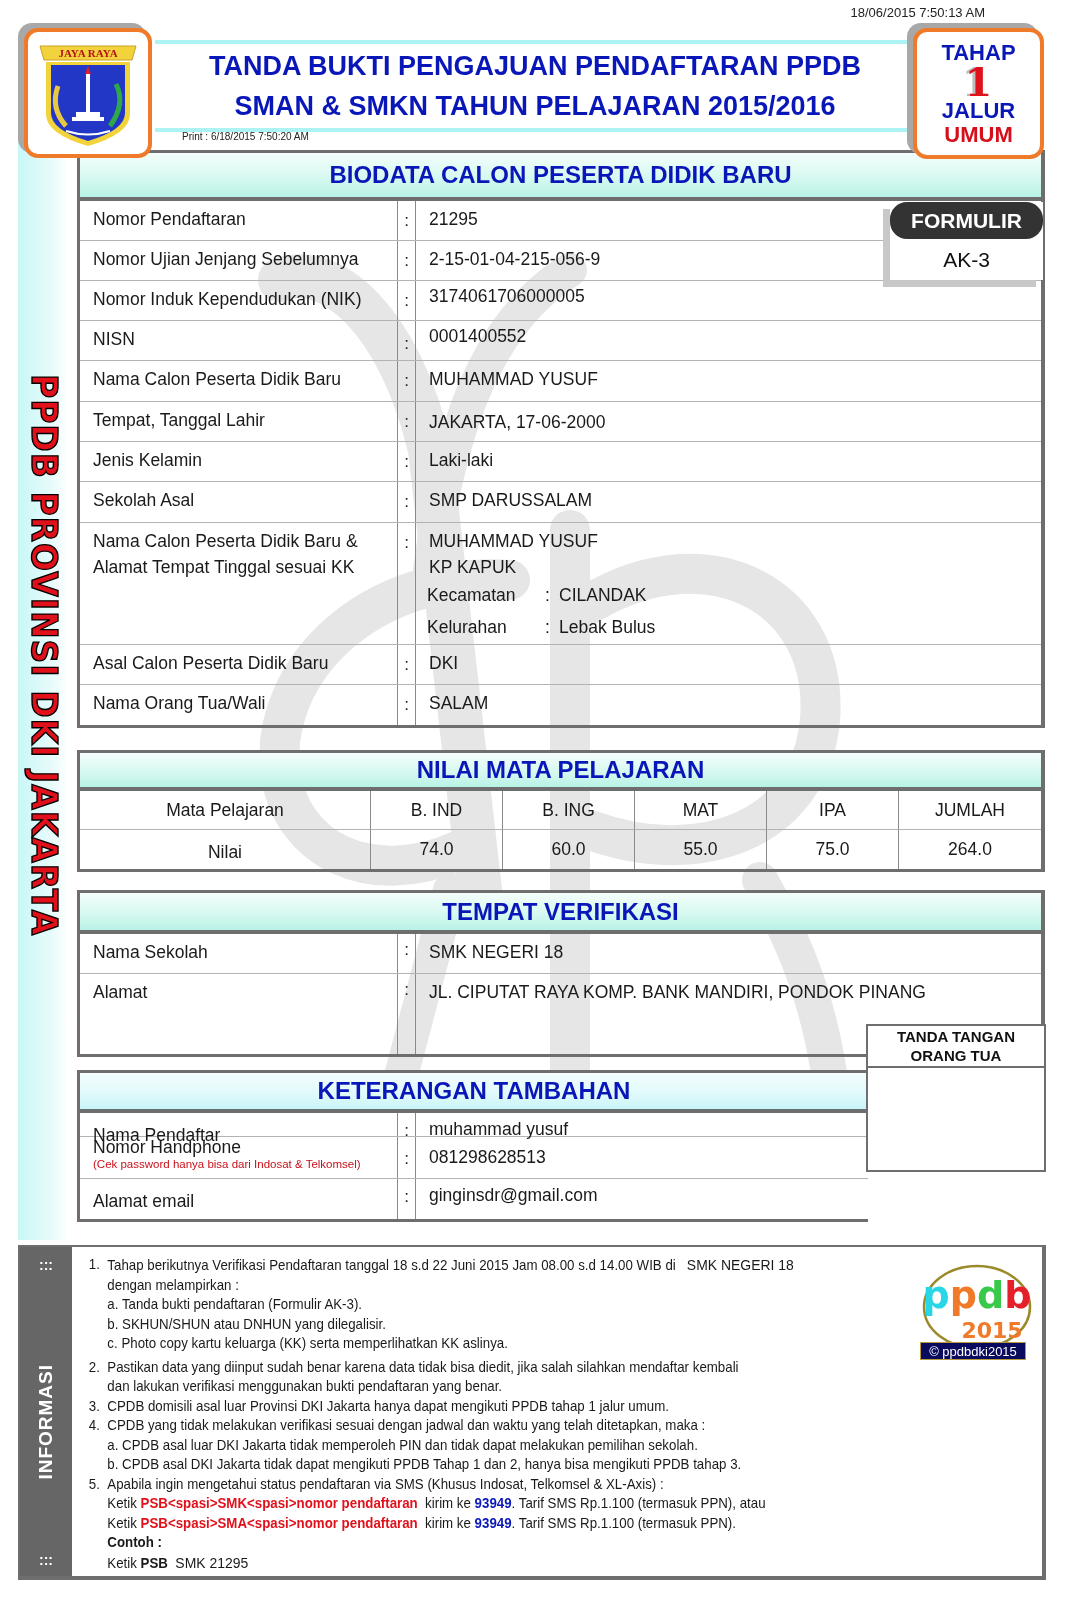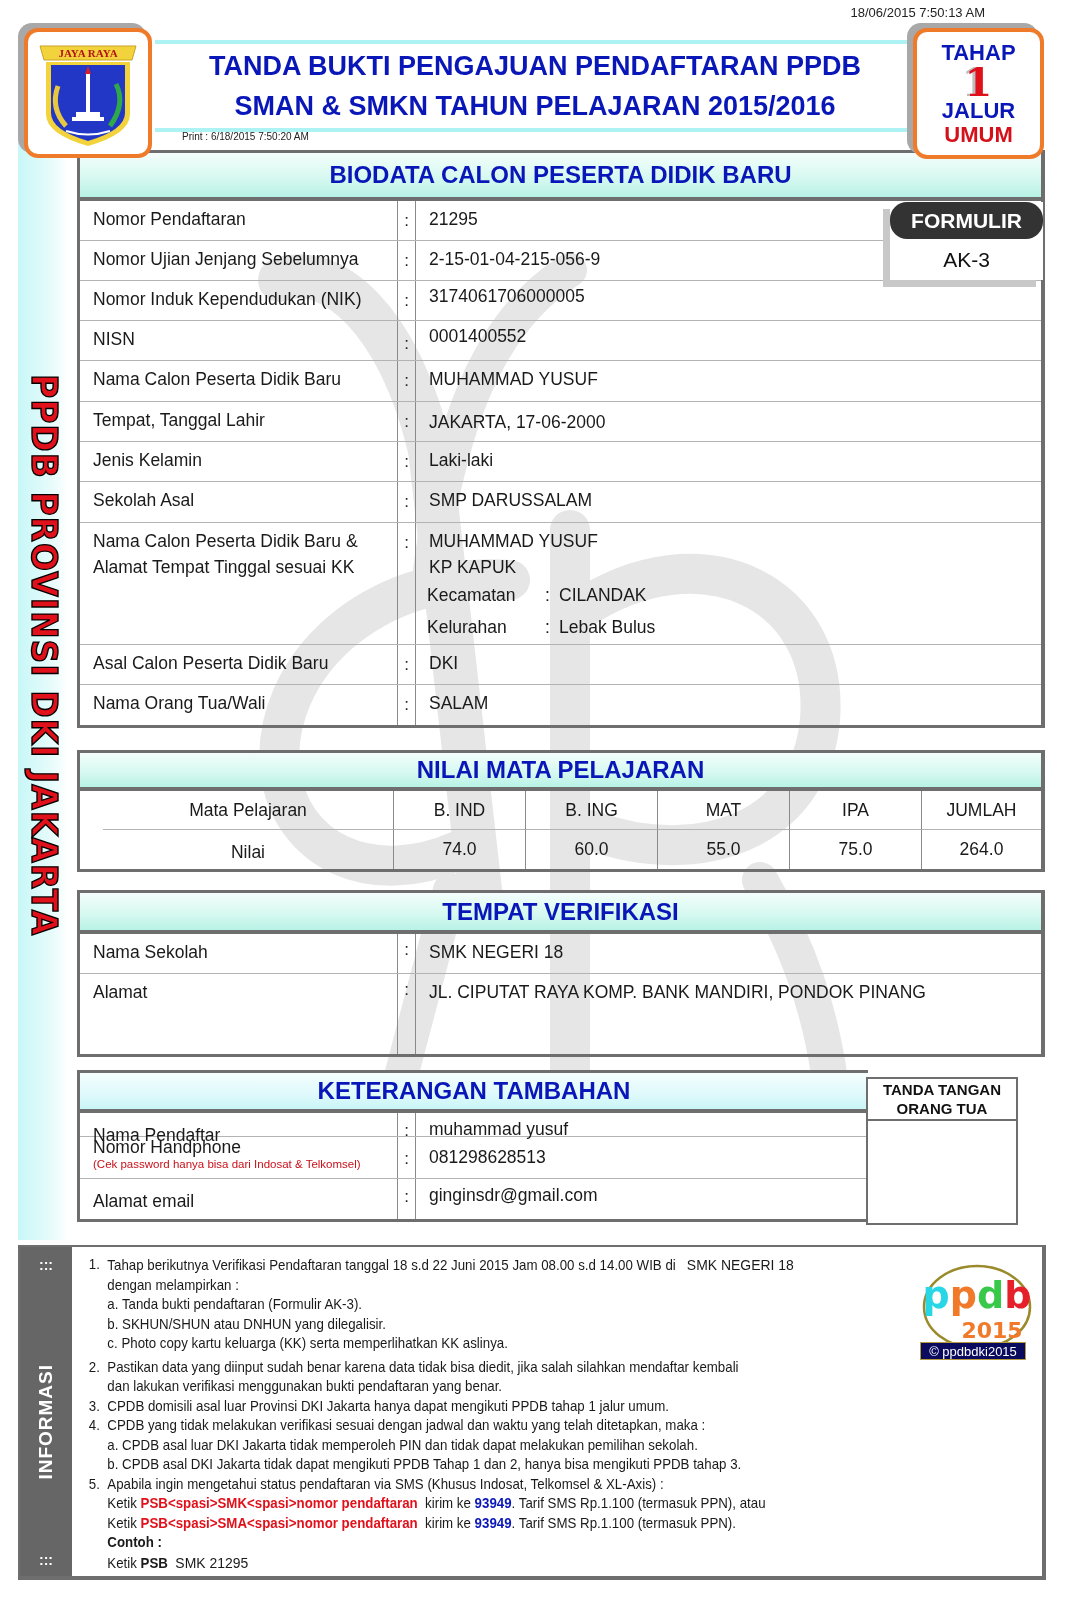--- a/index.html
+++ b/index.html
@@ -64,28 +64,28 @@
 
   
   .formulir { left: 890px; top: 202px; width: 153px; height: 78px; z-index: 4;
     box-shadow: -7px 7px 0 #c8c8c8; background: #fff; }
   .formulir .fh { background: #333; color: #fff; font-weight: bold; font-size: 21px; height: 37px;
     display: flex; align-items: center; justify-content: center; border-radius: 17px; }
   .formulir .fv { height: 41px; display: flex; align-items: center; justify-content: center;
     font-size: 21px; color: #111; }
 
   
-  .nilai-grid { display: grid; grid-template-columns: 291px 132px 132px 132px 132px 1fr; padding-left: 23px; }
+  .nilai-grid { display: grid; grid-template-columns: 291px 132px 132px 132px 132px 1fr; }
   .nilai-grid > div { height: 39px; display: flex; align-items: center; justify-content: center;
     font-size: 17.5px; color: #1a1a1a; border-right: 1px solid #8a8a8a; }
   .nilai-grid > div:nth-child(6n) { border-right: none; }
   .nilai-grid .hrow { border-bottom: 1.5px solid #b3b3b3; }
 
   
-  .sig-box { left: 866px; top: 1077px; width: 152px; height: 148px; border: 2px solid #6e6e6e;
+  .sig-box { left: 866px; top: 1024px; width: 180px; height: 148px; border: 2px solid #6e6e6e;
     background: #fff; z-index: 4; }
   .sig-box .sh { height: 42px; border-bottom: 2px solid #6e6e6e; display: flex; flex-direction: column;
     align-items: center; justify-content: center; font-weight: bold; font-size: 15px; line-height: 19px; color: #111; }
 
   
   .info { left: 18px; top: 1245px; width: 1028px; height: 335px; border: 2px solid #6e6e6e;
     border-right-width: 4px; border-bottom-width: 4px; background: #fff; display: flex; }
   .info-side { width: 52px; background: #666; position: relative; }
   .info-side .vlabel { position: absolute; left: 0; right: 0; top: 80px; bottom: 60px;
     display: flex; align-items: center; justify-content: center; }

